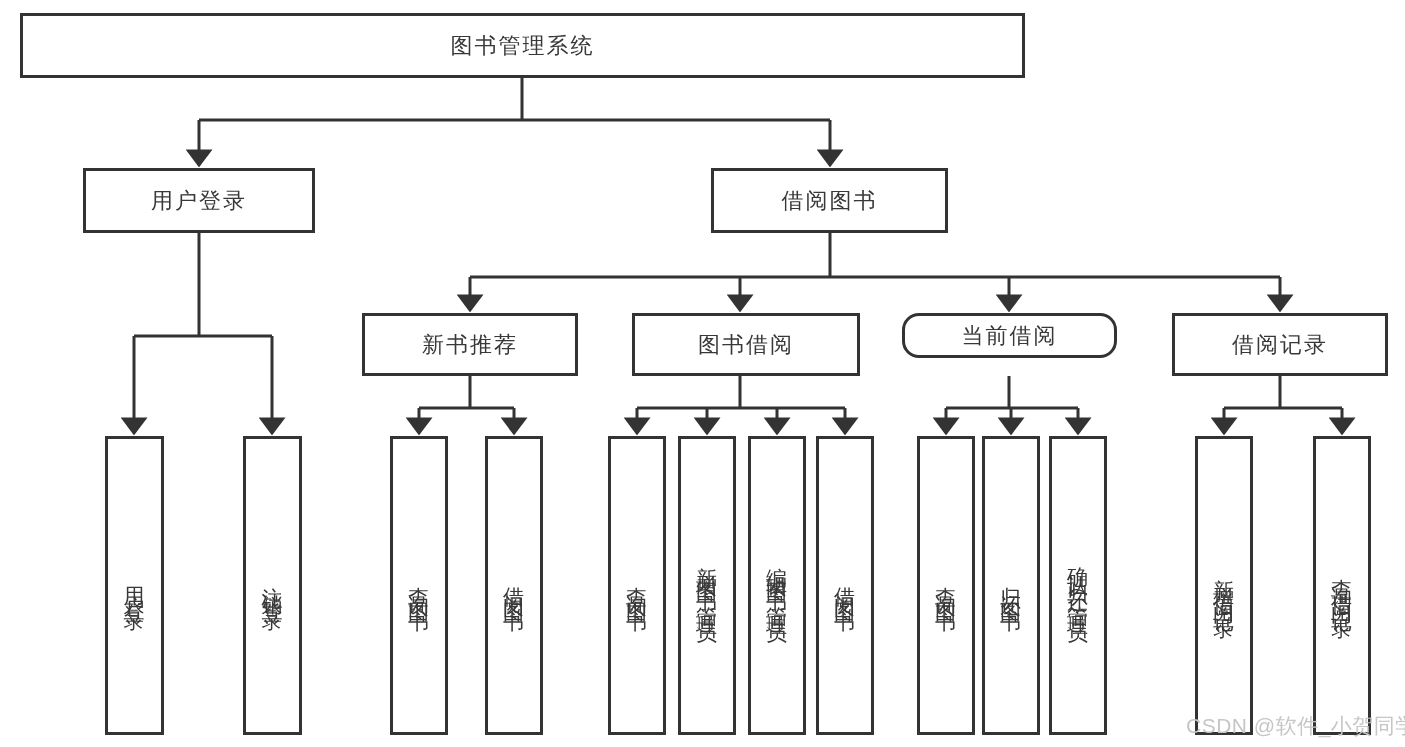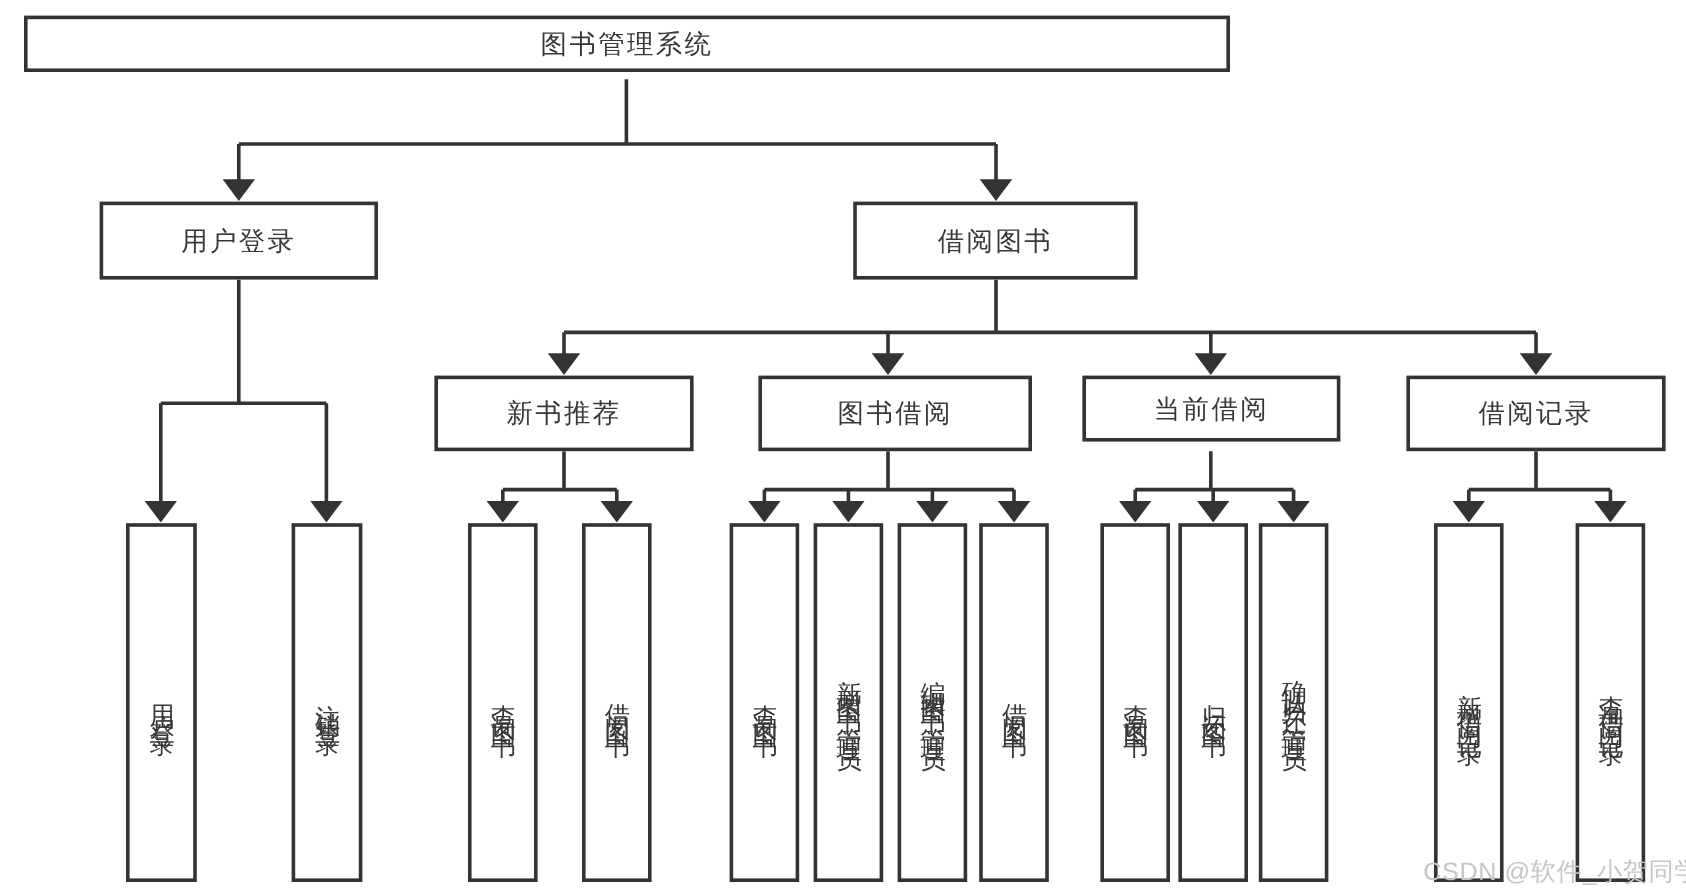--- a/index.html
+++ b/index.html
@@ -106,38 +106,38 @@
       <path d="M1078,408 V433" marker-end="url(#arw)"></path>
     </g>
 
     <g stroke="#333333" stroke-width="3" fill="none">
       <path d="M1280,376 V408 M1224,408 H1342"></path>
       <path d="M1224,408 V433" marker-end="url(#arw)"></path>
       <path d="M1342,408 V433" marker-end="url(#arw)"></path>
     </g>
   </svg>
 
-  <div class="box" style="left:20px; top:13px; width:1005px; height:47px;">
+  <div class="box" style="left:20px; top:13px; width:1005px; height:65px;">
     <span class="h-label">图书管理系统</span>
   </div>
 
   <div class="box" style="left:83px; top:168px; width:232px; height:65px;">
     <span class="h-label">用户登录</span>
   </div>
   <div class="box" style="left:711px; top:168px; width:237px; height:65px;">
     <span class="h-label">借阅图书</span>
   </div>
 
   <div class="box" style="left:362px; top:313px; width:216px; height:63px;">
     <span class="h-label">新书推荐</span>
   </div>
   <div class="box" style="left:632px; top:313px; width:228px; height:63px;">
     <span class="h-label">图书借阅</span>
   </div>
-  <div class="box" style="left:902px; top:313px; width:215px; height:55px;">
+  <div class="box" style="left:902px; top:313px; width:215px; height:45px;border-radius:17px;">
     <span class="h-label">当前借阅</span>
   </div>
   <div class="box" style="left:1172px; top:313px; width:216px; height:63px;">
     <span class="h-label">借阅记录</span>
   </div>
 
   <div class="box" style="left:105px; top:436px; width:59px; height:299px;">
     <span class="v-label">用户登录</span>
   </div>
   <div class="box" style="left:243px; top:436px; width:59px; height:299px;">

